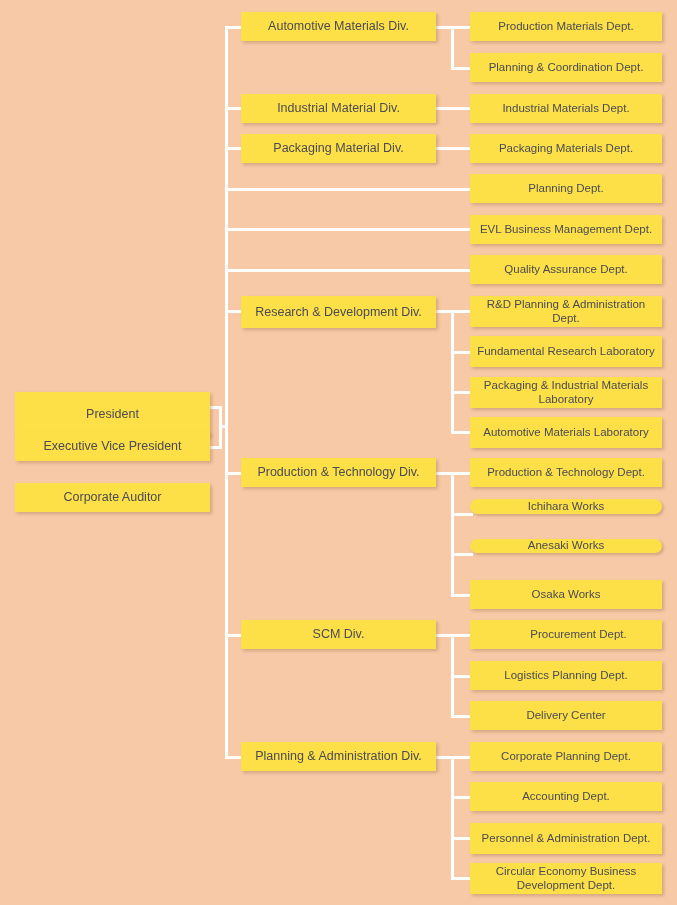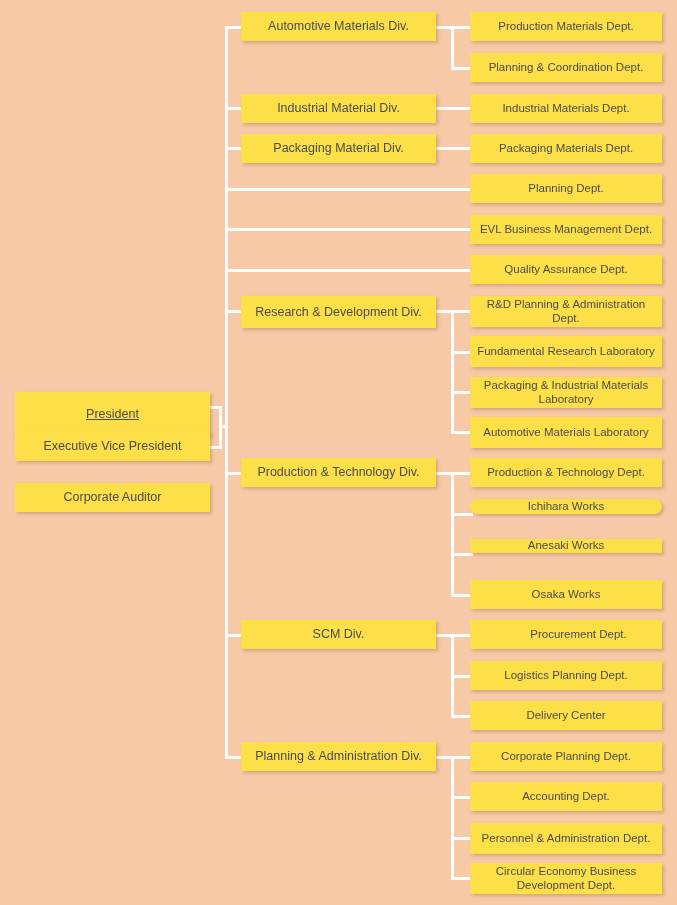--- a/index.html
+++ b/index.html
@@ -108,21 +108,21 @@
   <div class="line h" style="left:451px; top:675px; width:22px;"></div>
   <div class="line h" style="left:451px; top:715px; width:22px;"></div>
 
   <div class="line h" style="left:434px; top:756px; width:20px;"></div>
   <div class="line v" style="left:451px; top:756px; height:122px;"></div>
   <div class="line h" style="left:451px; top:756px; width:22px;"></div>
   <div class="line h" style="left:451px; top:796px; width:22px;"></div>
   <div class="line h" style="left:451px; top:837px; width:22px;"></div>
   <div class="line h" style="left:451px; top:877px; width:22px;"></div>
 
-  <div class="node col-exec" style="left:15px; top:392px; width:195px; height:44px;text-decoration:underline;">
+  <div class="node col-exec" style="left:15px; top:392px; width:195px; height:44px;">
     <span class="label">President</span>
   </div>
 
   <div class="node col-exec" style="left:15px; top:432px; width:195px; height:29px;">
     <span class="label">Executive Vice President</span>
   </div>
 
   <div class="node col-exec" style="left:15px; top:483px; width:195px; height:29px;">
     <span class="label">Corporate Auditor</span>
   </div>
@@ -200,21 +200,21 @@
   </div>
 
   <div class="node col-dept" style="left:470px; top:458px; width:192px; height:29px;">
     <span class="label">Production &amp; Technology Dept.</span>
   </div>
 
   <div class="node col-dept" style="left:470px; top:499px; width:192px; height:15px;border-radius:9px;">
     <span class="label">Ichihara Works</span>
   </div>
 
-  <div class="node col-dept" style="left:470px; top:539px; width:192px; height:14px;">
+  <div class="node col-dept" style="left:470px; top:539px; width:192px; height:14px;border-radius:10px;">
     <span class="label">Anesaki Works</span>
   </div>
 
   <div class="node col-dept" style="left:470px; top:580px; width:192px; height:29px;">
     <span class="label">Osaka Works</span>
   </div>
 
   <div class="node col-dept" style="left:470px; top:620px; width:192px; height:29px;padding-left:31px;">
     <span class="label">Procurement Dept.</span>
   </div>

